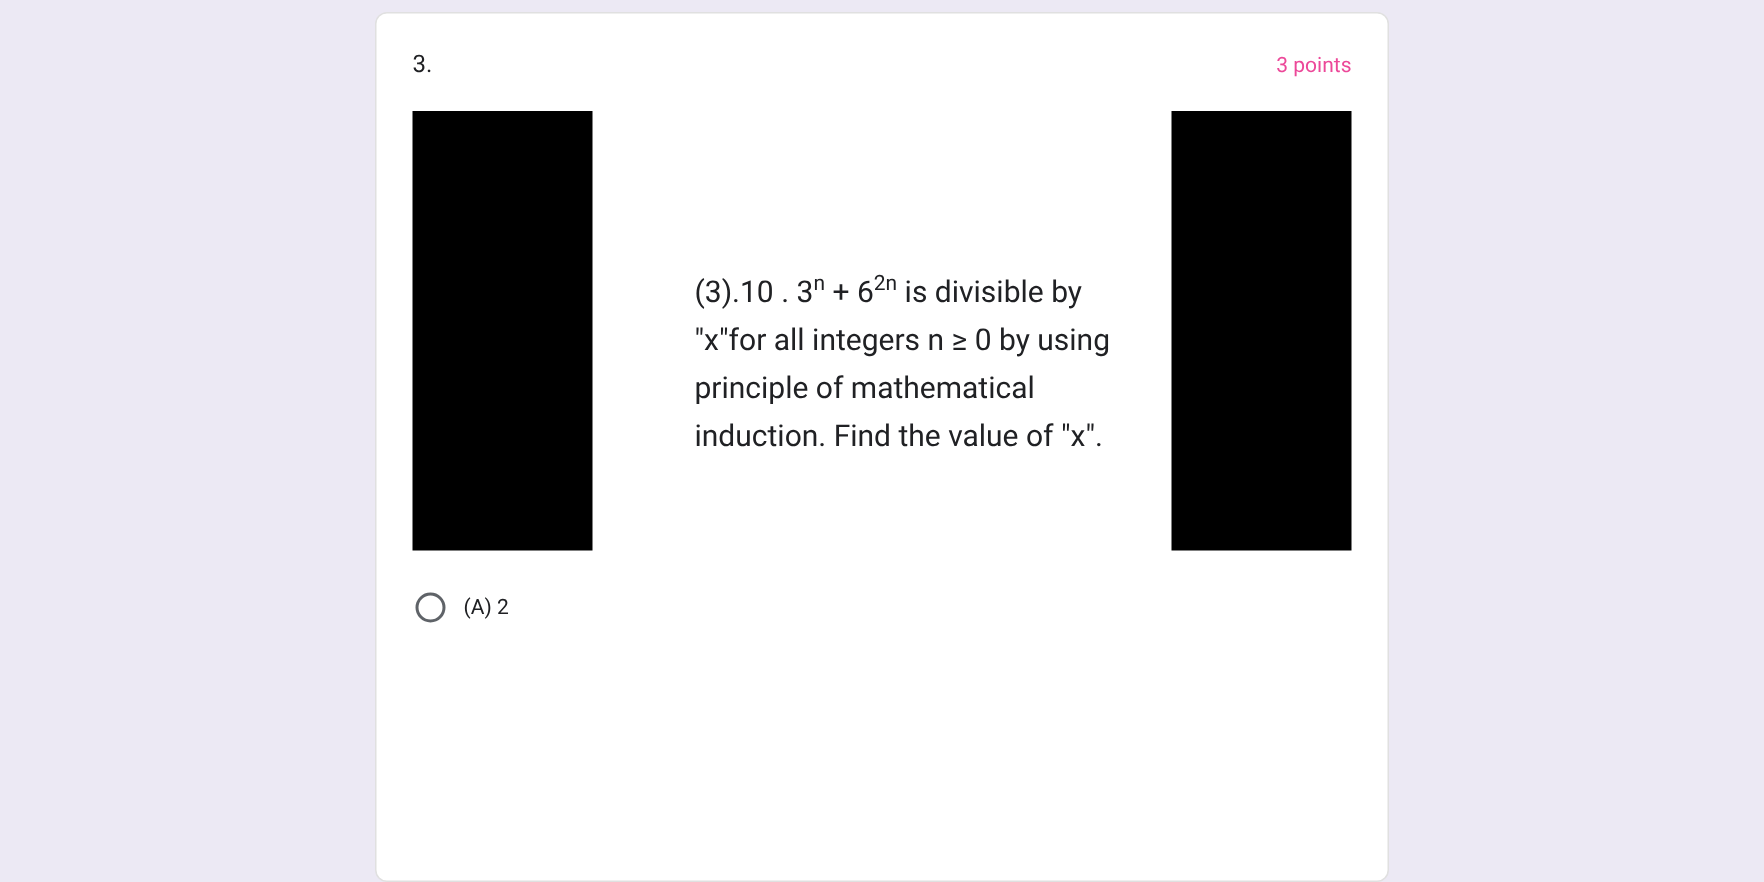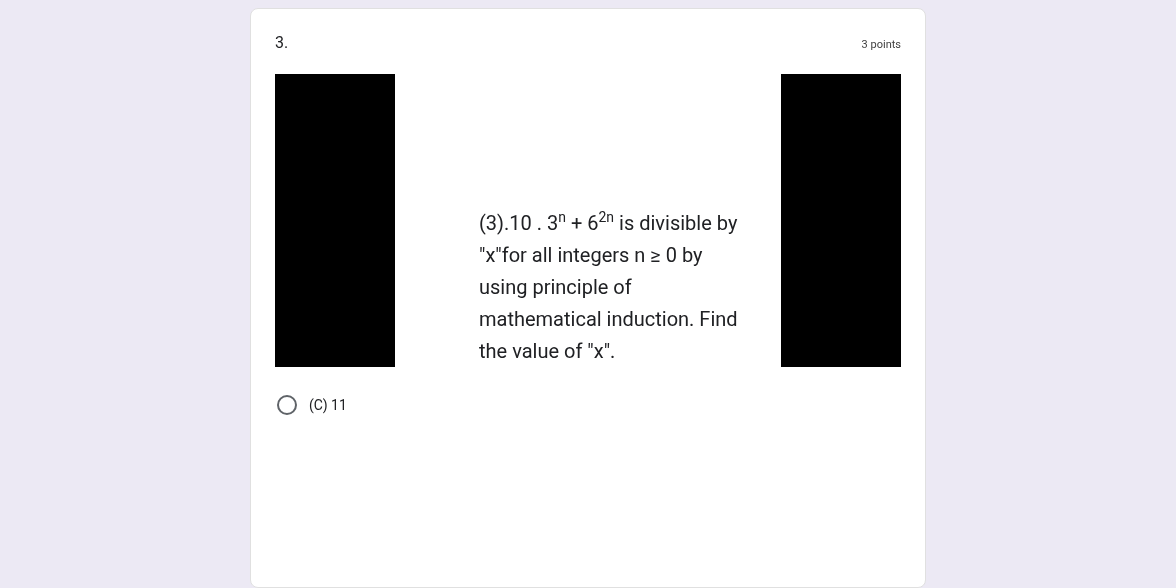--- a/index.html
+++ b/index.html
@@ -23,30 +23,29 @@
     display: flex;
     justify-content: space-between;
     align-items: baseline;
     margin-bottom: 22px;
   }
   .qnum {
     font-size: 16px;
     color: #202124;
   }
   .points {
-    font-size: 11px;
-    color: #404040;
+    font-size: 14px;
+    color: #ec4899;
     font-weight: 400;
   }
   .content-row {
     display: flex;
     justify-content: space-between;
-    align-items: flex-end;
+    align-items: center;
     margin-bottom: 16px;
-    gap: 16px;
   }
   .blackbox-left {
     width: 120px;
     height: 293px;
     background: #000;
     flex-shrink: 0;
   }
   .blackbox-right {
     width: 120px;
     height: 293px;
@@ -105,16 +104,16 @@
       <p class="qtext">
         <span>(3).10 . 3</span><sup>n</sup><span> + 6</span><sup>2n</sup><span> is divisible by "x"for all integers n ≥ 0 by using principle of mathematical induction. Find the value of "x".</span>
       </p>
     </div>
     <div class="blackbox-right"></div>
   </div>
 
   <div class="options">
     <div class="option">
       <span class="radio"></span>
-      <span class="option-label">(C) 11</span>
+      <span class="option-label">(A) 2</span>
     </div>
   </div>
 </div>
 
 </body></html>

